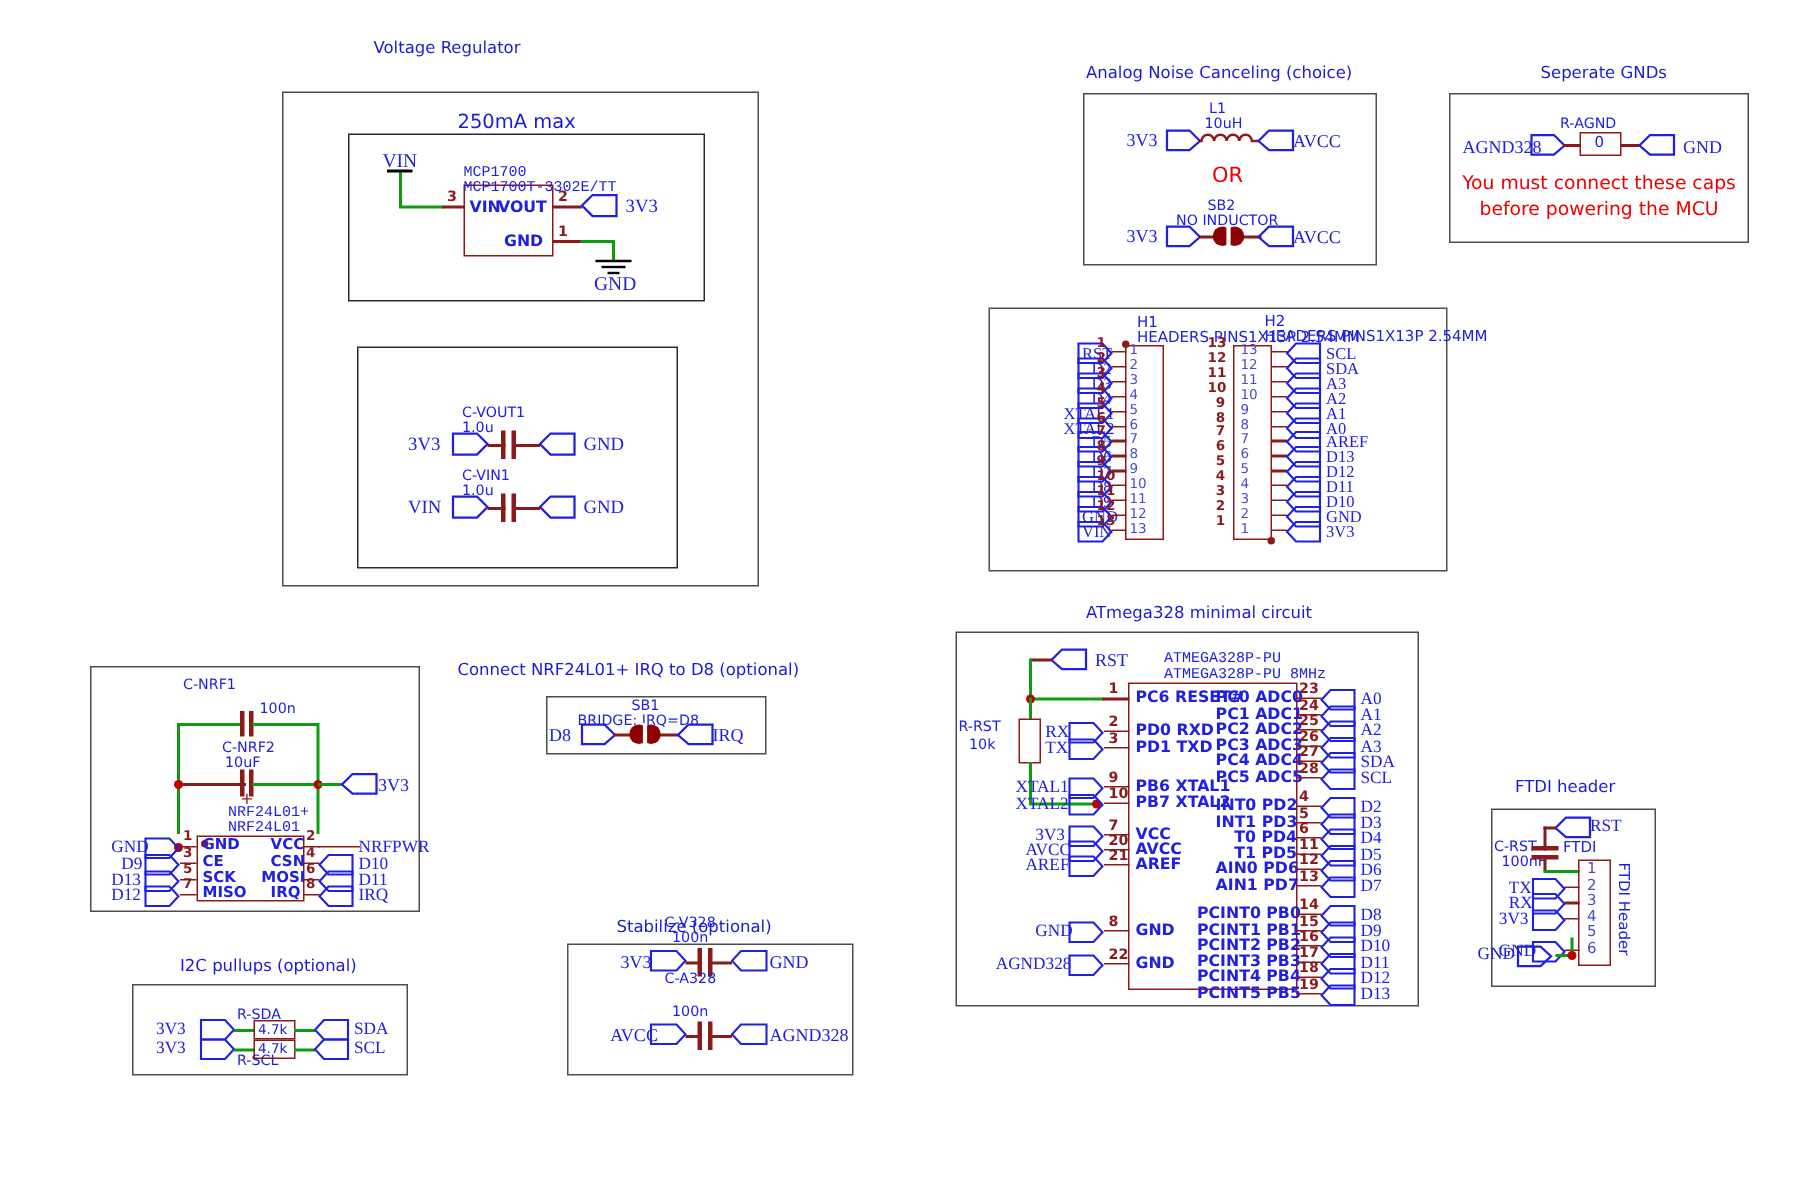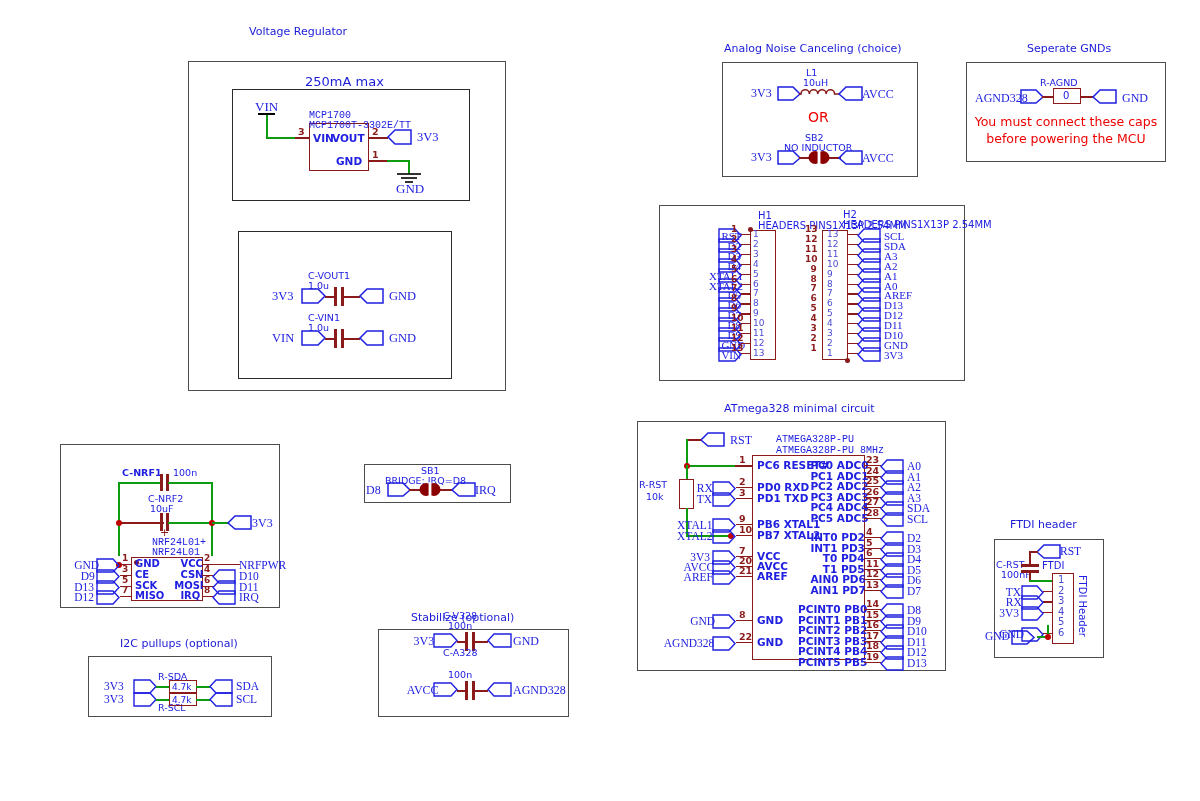--- a/index.html
+++ b/index.html
@@ -597,21 +597,21 @@
       <div class="wr" style="left:864px;top:661.5px;width:17px;height:1.4px;"></div>
       <div class="pinnum" style="left:866px;top:651.5px;font-size:9.5px;">19</div>
       <svg style="left:880px;top:655.5px;" width="26" height="15">
         <polygon points="7,1 23,1 23,14 7,14 1,7.5" fill="none" stroke="#2020e0" stroke-width="1.4"></polygon>
       </svg>
       <div class="netlbl" style="left:907px;top:657.5px;font-size:11.5px;">D13</div>
     </div>
 
   <div class="blk" style="left:60px;top:444px;width:220px;height:164px;"></div>
 
-  <div class="cname" style="left:122px;top:468px;font-weight:bold;">C-NRF1</div>
+  <div class="cname" style="left:122px;top:452px;">C-NRF1</div>
   <div class="cname" style="left:173px;top:468px;">100n</div>
   <div class="wg" style="left:118px;top:482px;width:44px;height:1.6px;"></div>
   <div class="abs" style="left:160px;top:474px;width:2.6px;height:17px;background:#8b1a1a;"></div>
   <div class="abs" style="left:166px;top:474px;width:2.6px;height:17px;background:#8b1a1a;"></div>
   <div class="wg" style="left:168px;top:482px;width:44px;height:1.6px;"></div>
   <div class="wg" style="left:118px;top:482px;width:1.6px;height:74px;"></div>
   <div class="wg" style="left:211px;top:482px;width:1.6px;height:74px;"></div>
 
   <div class="cname" style="left:148px;top:494px;">C-NRF2</div>
   <div class="cname" style="left:150px;top:504px;">10uF</div>
@@ -685,20 +685,21 @@
       <div class="netlbl" style="left:239px;top:582px;font-size:11.5px;">D11</div>
       <div class="pinname" style="left:180.4px;top:591px;font-size:10px;">IRQ</div>
       <div class="wr" style="left:202px;top:596px;width:11px;height:1.4px;"></div>
       <div class="pinnum" style="left:204px;top:586px;font-size:9px;">8</div>
       <svg style="left:212px;top:590px;" width="26" height="15">
         <polygon points="7,1 23,1 23,14 7,14 1,7.5" fill="none" stroke="#2020e0" stroke-width="1.4"></polygon>
       </svg>
       <div class="netlbl" style="left:239px;top:592px;font-size:11.5px;">IRQ</div>
     </div>
 
+  <div class="title" style="left:305px;top:440px;">Connect NRF24L01+ IRQ to D8 (optional)</div>
   <div class="blk" style="left:364px;top:464px;width:147px;height:39px;"></div>
   <div class="cname" style="left:421px;top:466px;">SB1</div>
   <div class="cname" style="left:385px;top:476px;">BRIDGE: IRQ=D8</div>
   <div class="netlbl" style="left:366px;top:484px;font-size:12px;">D8</div>
   <svg style="left:387px;top:482px;" width="25" height="16">
     <polygon points="1,1 16,1 23,8 16,14 1,14" fill="none" stroke="#2020e0" stroke-width="1.5"></polygon>
   </svg>
   <div class="wr" style="left:409px;top:489px;width:44px;height:1.6px;"></div>
   <svg style="left:419px;top:480px;" width="22" height="19">
     <circle cx="7" cy="9.5" r="6.5" fill="#8b0000"></circle>

